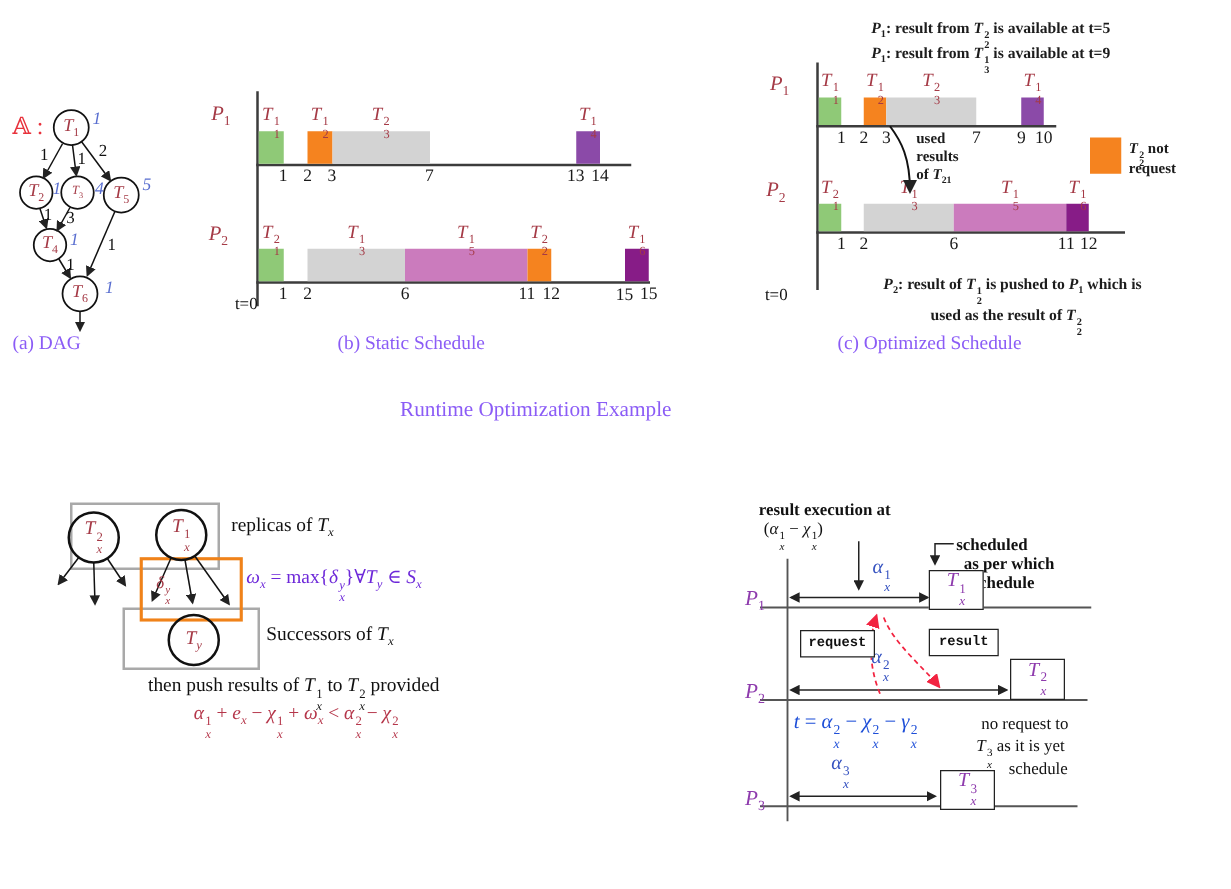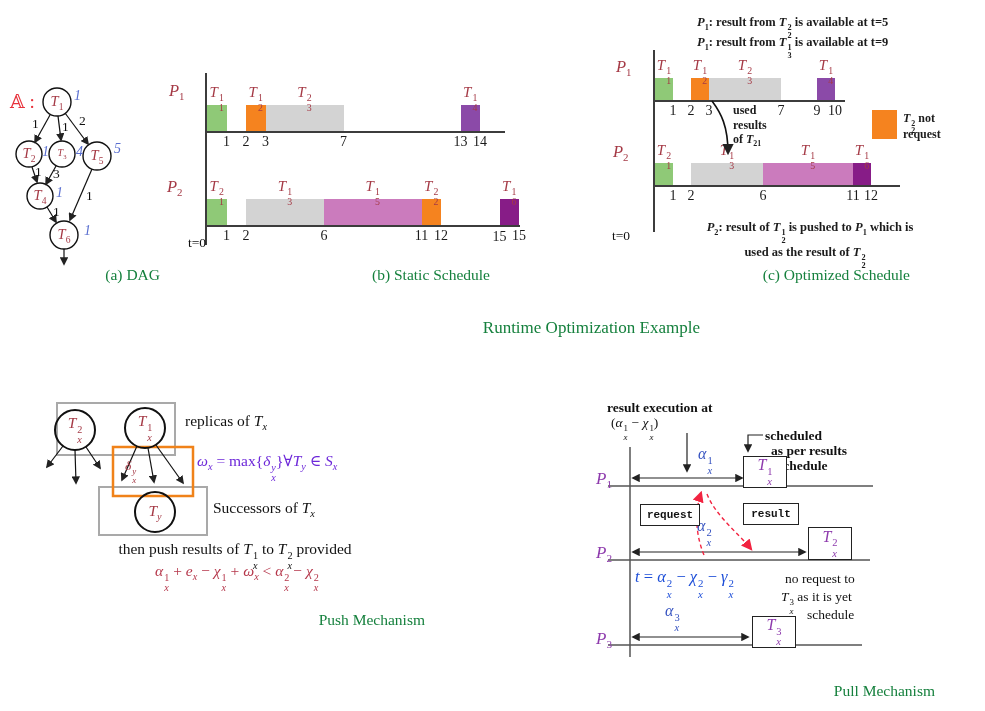--- a/index.html
+++ b/index.html
@@ -26,21 +26,21 @@
   .maroon{color:#a53a46}
   .blue-w{color:#5a6fd0;font-style:italic}
   .note-b{font-weight:bold;font-size:12.5px;color:#1c1c1c}
   .tbox{position:absolute;border:1.6px solid #222;background:#fff;display:flex;align-items:center;
         justify-content:center;font-size:16px;color:#8e3bad}
   .kbox{position:absolute;border:1.5px solid #222;background:#fff;display:flex;align-items:center;
         justify-content:center;font-family:"Liberation Mono","DejaVu Sans Mono",monospace;
         font-weight:bold;font-size:11px}
   .alpha{position:absolute;color:#3552c0;font-size:16px;white-space:nowrap}
   .plabel{position:absolute;color:#8e3bad;font-size:17px;white-space:nowrap}
-  .caption{position:absolute;font-size:15.5px;text-align:right;color:#15803d}
+  .caption{position:absolute;font-size:15.5px;text-align:left;color:#8b5cf6}
   svg{position:absolute;left:0;top:0;overflow:visible}
 </style>
 </head>
 <body>
 
 <svg width="0" height="0">
   <defs>
     <marker id="arr" viewBox="0 0 10 10" refX="8" refY="5" markerWidth="7" markerHeight="7" orient="auto-start-reverse">
       <path d="M0,0 L10,5 L0,10 z" fill="#222"></path>
     </marker>
@@ -315,21 +315,20 @@
       </span> + <i>e</i><sub><i>x</i></sub> − <i>χ</i><span class="ss">
         <span>1</span>
         <span><i>x</i></span>
       </span> + <i>ω</i><sub><i>x</i></sub> &lt; <i>α</i><span class="ss">
         <span>2</span>
         <span><i>x</i></span>
       </span> − <i>χ</i><span class="ss">
         <span>2</span>
         <span><i>x</i></span>
       </span></div>
-  <div class="caption" style="left:20px;top:216px;width:360px">Push Mechanism</div>
 </div>
 
 <div class="panel" style="left:595px;top:395px;width:390px;height:316px">
   <svg width="390" height="316">
     <g stroke="#555" stroke-width="1.5">
       <line x1="35" y1="52" x2="35" y2="262"></line>
       <line x1="13" y1="91" x2="278" y2="91"></line>
       <line x1="13" y1="165" x2="275" y2="165"></line>
       <line x1="13" y1="250" x2="267" y2="250"></line>
     </g>
@@ -347,21 +346,21 @@
   </svg>
   <div class="abs" style="left:12px;top:5px;font-weight:bold;font-size:13.5px">result execution at</div>
   <div class="abs" style="left:16px;top:20px;font-size:13.5px">(<i>α</i><span class="ss">
         <span>1</span>
         <span><i>x</i></span>
       </span> − <i>χ</i><span class="ss">
         <span>1</span>
         <span><i>x</i></span>
       </span>)</div>
   <div class="abs" style="left:170px;top:33px;font-weight:bold;font-size:13.5px">scheduled</div>
-  <div class="abs" style="left:176px;top:48px;font-weight:bold;font-size:13.5px">as per results</div>
+  <div class="abs" style="left:176px;top:48px;font-weight:bold;font-size:13.5px">as per which</div>
   <div class="abs" style="left:183px;top:63px;font-weight:bold;font-size:13.5px">schedule</div>
   <div class="plabel" style="left:1px;top:74px"><i>P</i><sub>1</sub></div>
   <div class="plabel" style="left:1px;top:148px"><i>P</i><sub>2</sub></div>
   <div class="plabel" style="left:1px;top:234px"><i>P</i><sub>3</sub></div>
   <div class="alpha" style="left:103px;top:50px"><i>α</i><span class="ss">
         <span>1</span>
         <span><i>x</i></span>
       </span></div>
   <div class="alpha" style="left:102px;top:122px"><i>α</i><span class="ss">
         <span>2</span>
@@ -404,14 +403,13 @@
       </span> − <i>γ</i><span class="ss">
         <span>2</span>
         <span><i>x</i></span>
       </span></div>
   <div class="abs" style="left:190px;top:176px;font-size:13.5px">no request to</div>
   <div class="abs" style="left:186px;top:194px;font-size:13.5px"><i>T</i><span class="ss">
         <span>3</span>
         <span><i>x</i></span>
       </span> as it is yet</div>
   <div class="abs" style="left:212px;top:212px;font-size:13.5px">schedule</div>
-  <div class="caption" style="left:40px;top:287px;width:300px">Pull Mechanism</div>
 </div>
 
 </body></html>

